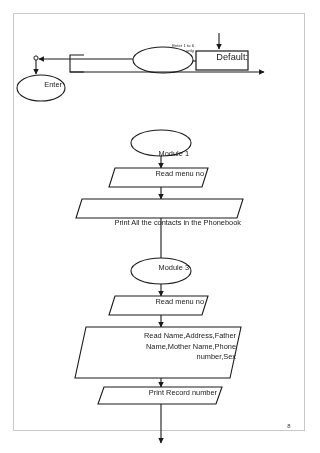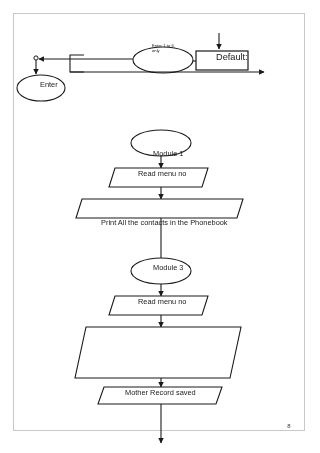--- a/index.html
+++ b/index.html
@@ -31,26 +31,25 @@
   }
   #flow-svg {
     position: absolute;
     left: 0;
     top: 0;
     width: 320px;
     height: 453px;
   }
   .node-label {
     position: absolute;
-    text-align: left;
+    text-align: right;
     color: #1a1a1a;
     line-height: 1.18;
     pointer-events: none;
     white-space: pre-line;
-    padding-left: 20px;
   }
   #label-enter-range {
     left: 132px;
     top: 44px;
     width: 62px;
     font-size: 4.1px;
     letter-spacing: 0.05px;
   }
   #label-default {
     left: 196px;
@@ -195,18 +194,21 @@
   <div class="node-label" id="label-module-1">Module 1</div>
 
   <div class="node-label" id="label-read-menu-1">Read menu no</div>
 
   <div class="node-label" id="label-print-contacts">Print All the contacts in the Phonebook</div>
 
   <div class="node-label" id="label-module-2">Module 3</div>
 
   <div class="node-label" id="label-read-menu-2">Read menu no</div>
 
-
-  <div class="node-label" id="label-print-saved">Mother Record saved</div>
+  <div class="node-label" id="label-read-record">Read Name,Address,Father
+Name,Mother Name,Phone
+number,Sex</div>
+
+  <div class="node-label" id="label-print-saved">Print Record number</div>
 
   <div id="page-number">8</div>
 
 </div>
 
 </body></html>

